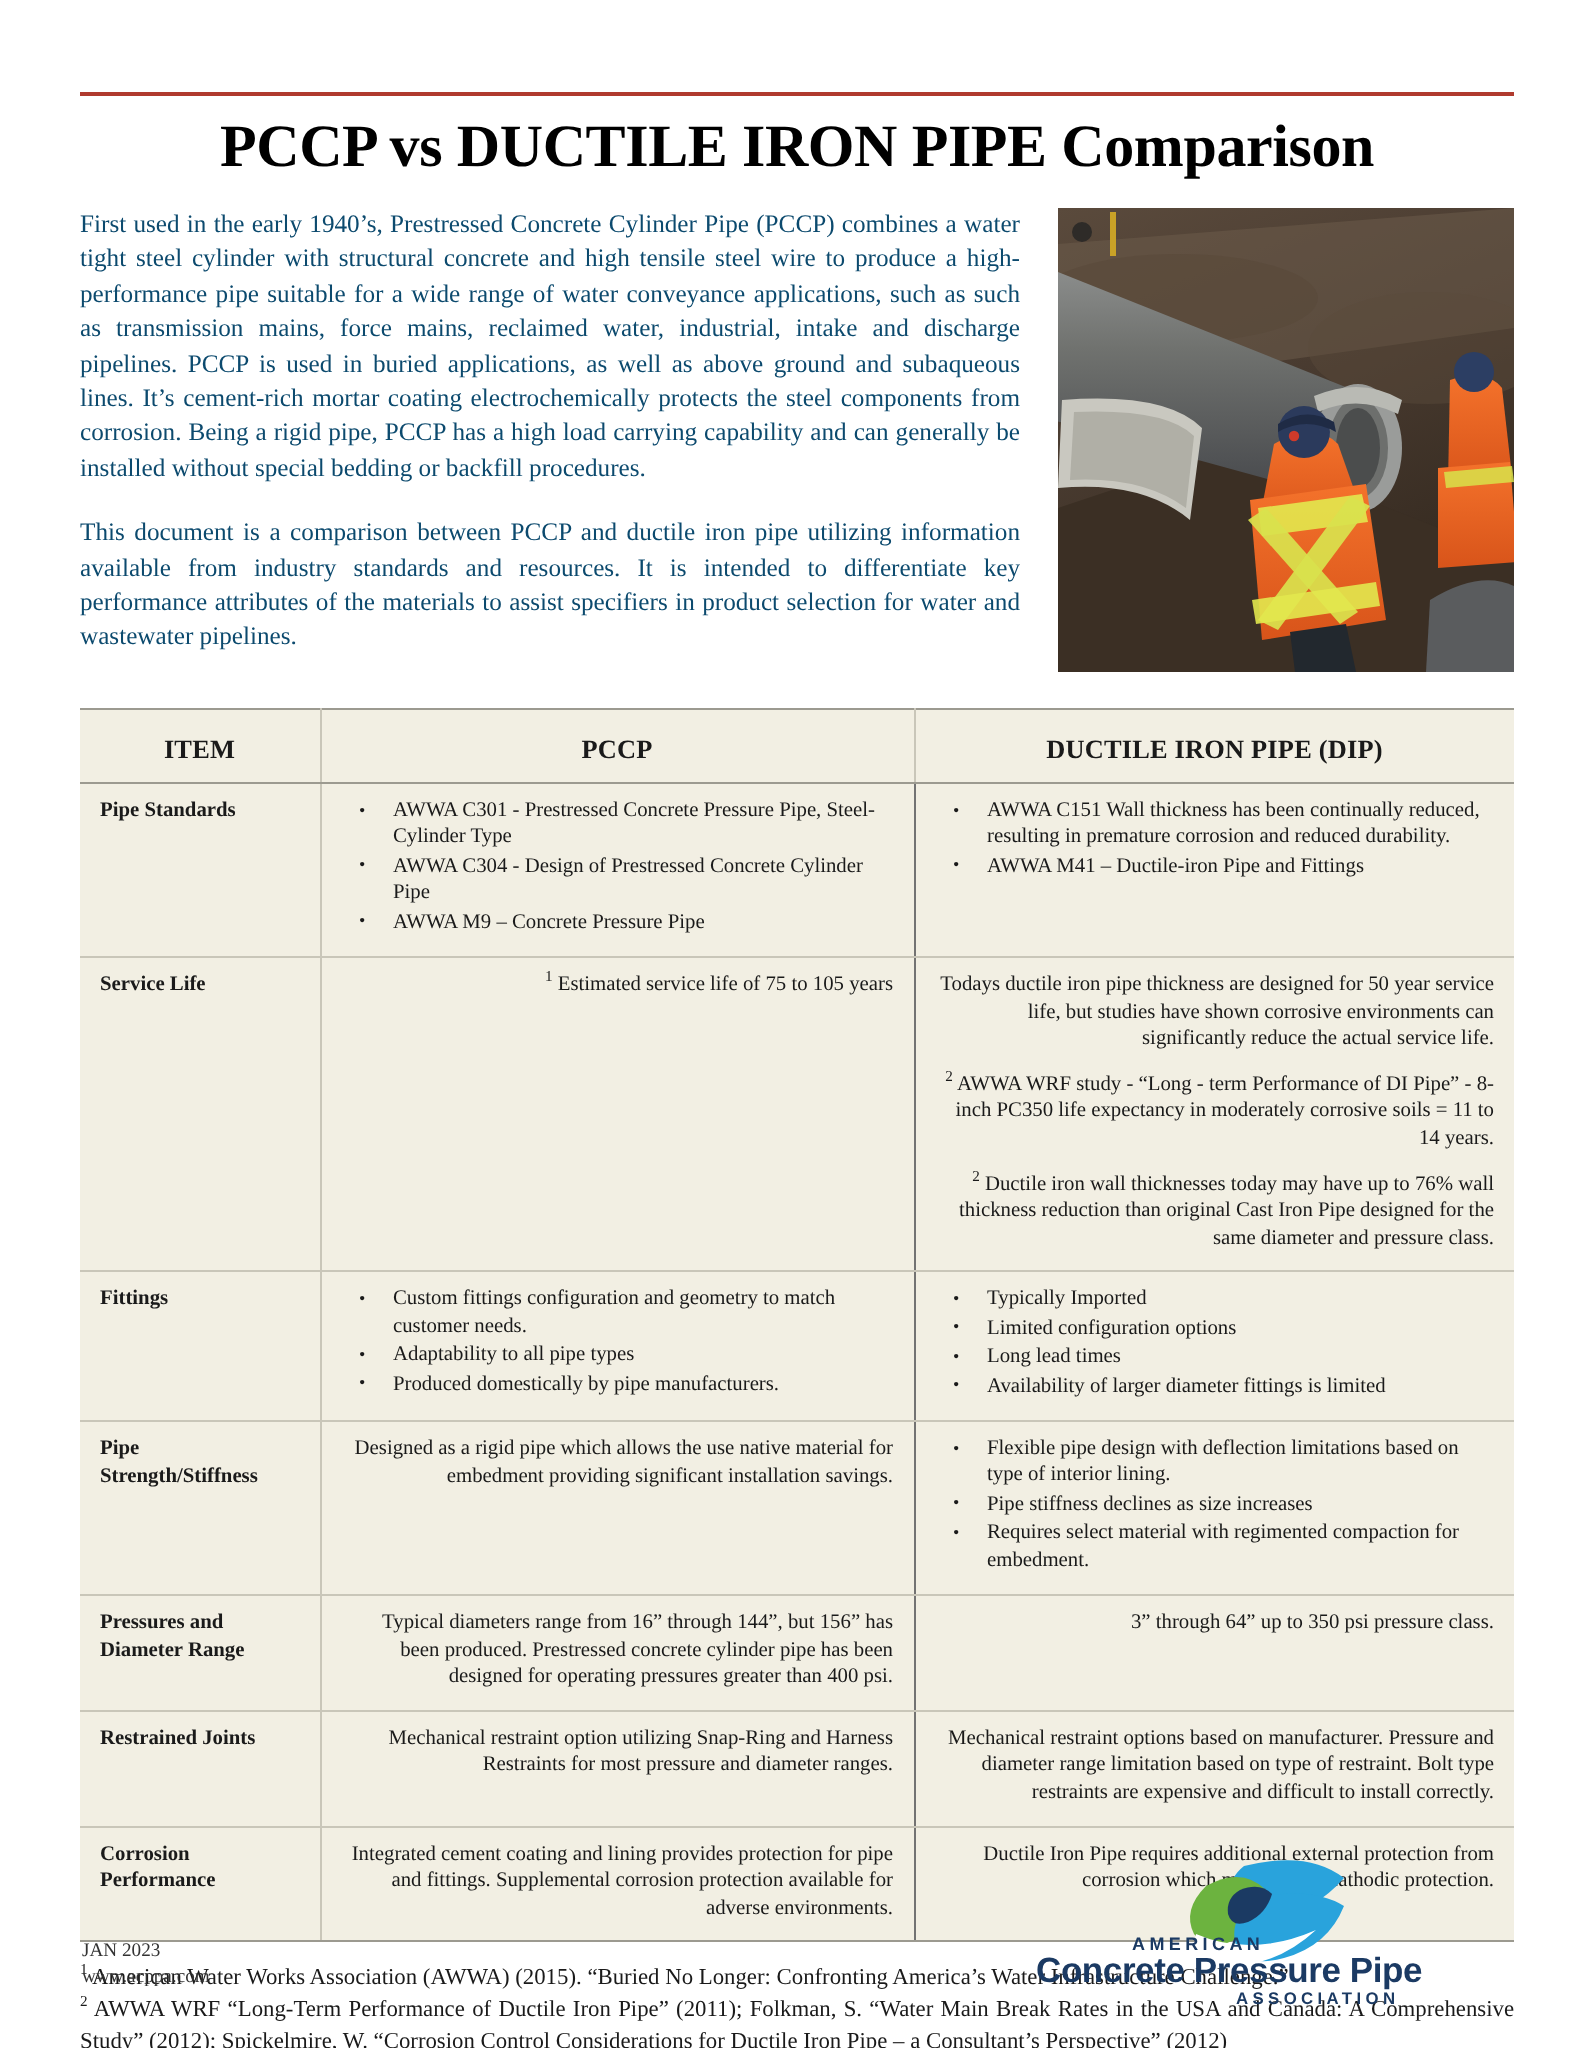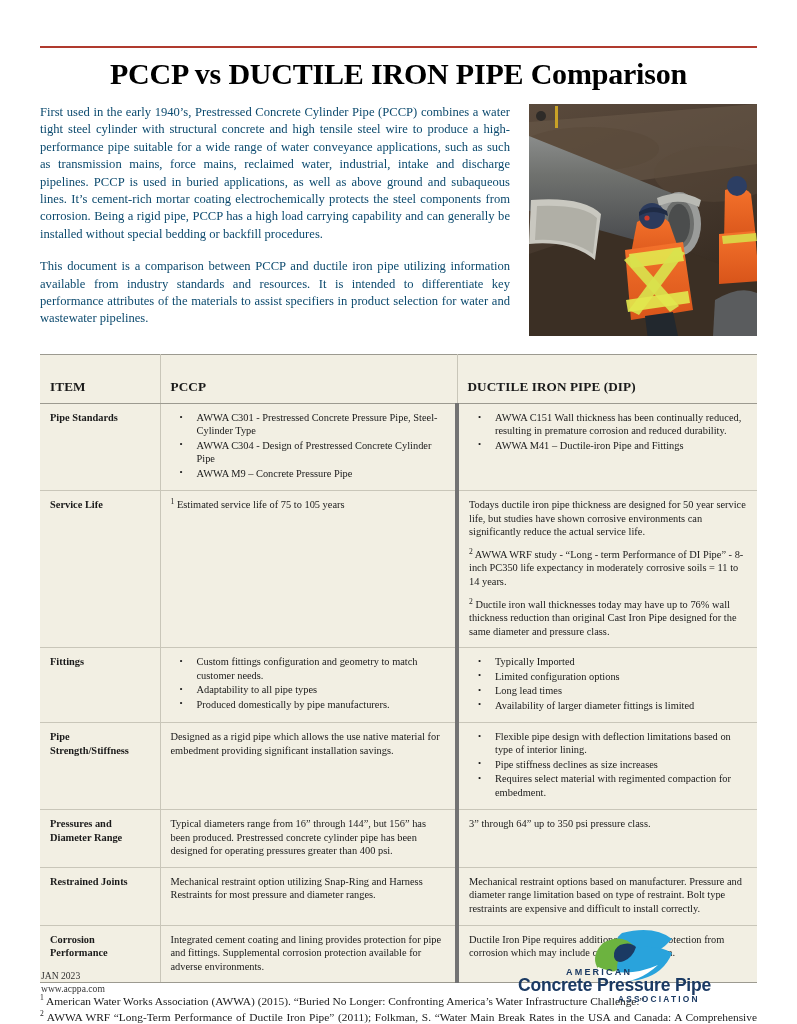--- a/index.html
+++ b/index.html
@@ -85,61 +85,61 @@
   table.cmp th, table.cmp td {
     vertical-align: top;
     padding: 7px 10px 9px 10px;
     background: #f2efe3;
   }
   table.cmp thead th {
     font-size: 13.2px;
     font-weight: bold;
     border-top: 1px solid #9c9a90;
     border-bottom: 1px solid #9c9a90;
-    padding-top: 24px;
+    padding-top: 12px;
     padding-bottom: 8px;
-    text-align: left;
+    text-align: center;
     letter-spacing: 0.1px;
   }
   table.cmp tbody td {
     border-bottom: 1px solid #c9c6b9;
     font-size: 10.4px;
     line-height: 13.6px;
   }
   table.cmp tbody tr:last-child td {
     border-bottom: 1px solid #9c9a90;
   }
   td.item-cell {
     font-weight: bold;
     font-size: 10.4px;
     line-height: 13.2px;
     border-right: 1px solid #c9c6b9;
   }
   th.item-head { border-right: 1px solid #c9c6b9; }
-  td.pccp-cell { border-right: 4px solid #737373; }
+  td.pccp-cell { border-right: 1px solid #737373; }
   th.pccp-head { border-right: 1px solid #c9c6b9; }
 
   ul.bullets {
     margin: 0;
     padding: 0 0 0 26px;
     list-style: none;
   }
   ul.bullets li {
     position: relative;
     margin: 0 0 1px 0;
     line-height: 13.4px;
   }
   ul.bullets li::before {
     content: "\2022";
     position: absolute;
     left: -17px;
     top: -0.5px;
     font-size: 9px;
   }
-  p.para { margin: 0; }
+  p.para { margin: 0; text-align: right; }
   p.para + p.para { margin-top: 9px; }
   sup.ref { font-size: 7.6px; vertical-align: super; line-height: 0; }
 
   
   .references {
     margin-top: 11px;
     font-size: 11.4px;
     line-height: 15.6px;
     color: #1a1a1a;
     width: 717px;

